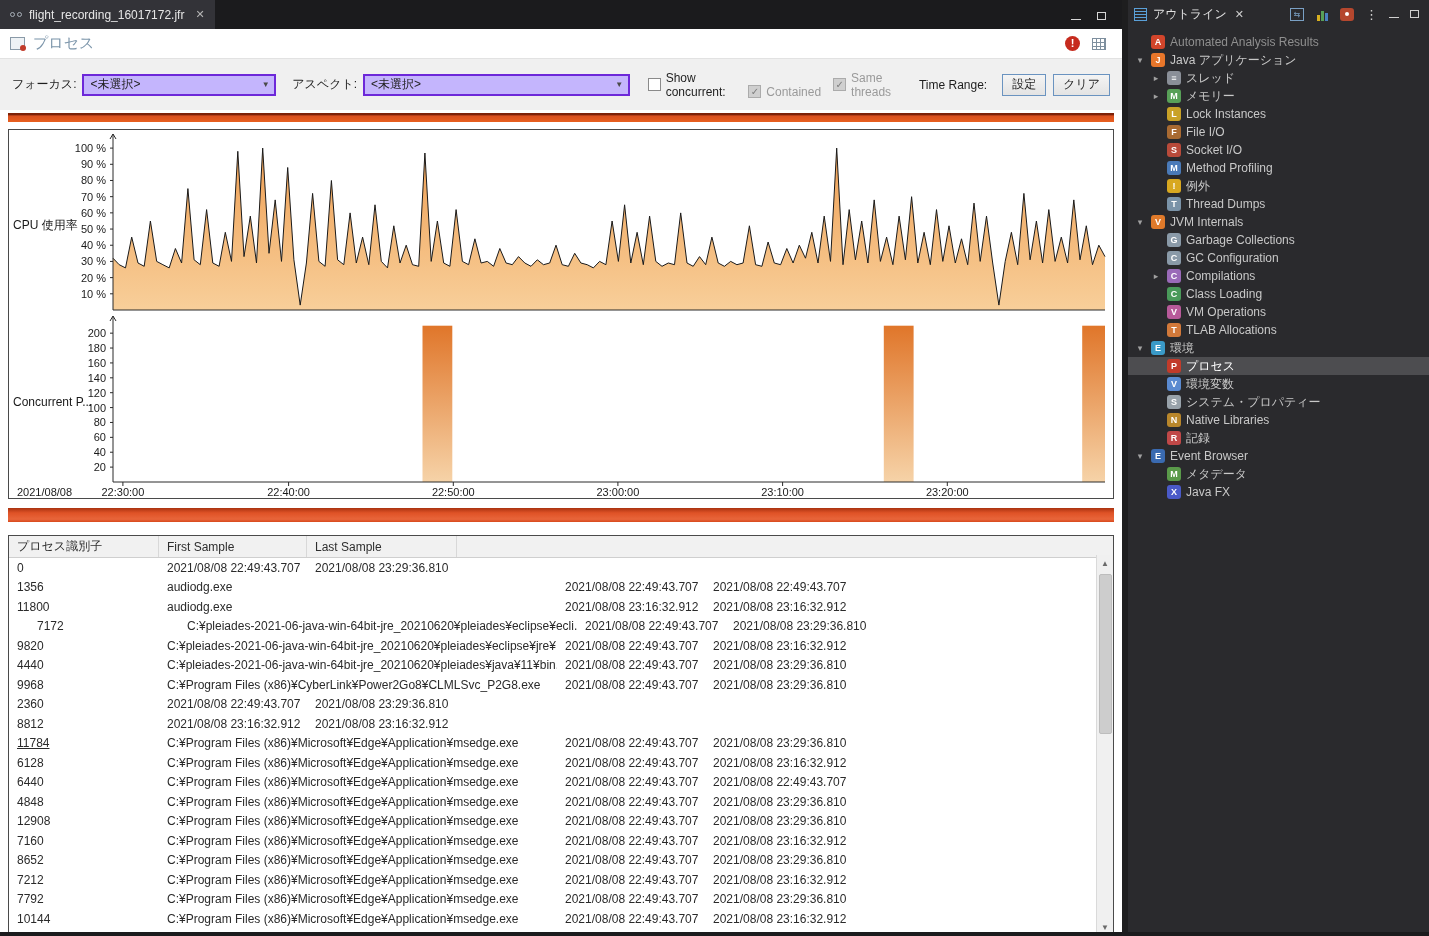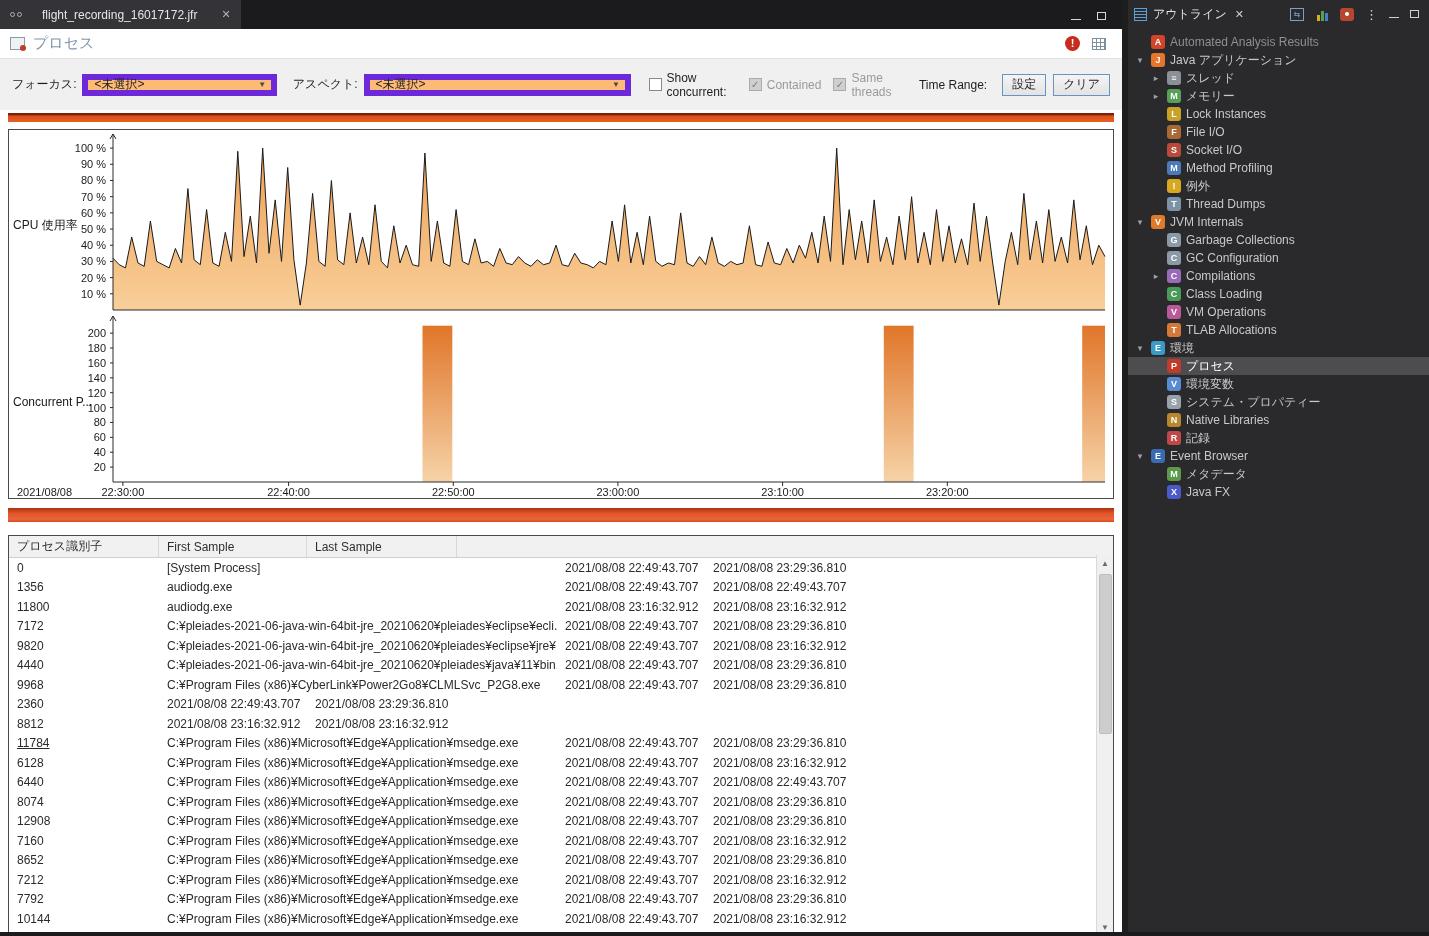--- a/index.html
+++ b/index.html
@@ -3,21 +3,21 @@
 <meta charset="utf-8">
 <style>
   *{box-sizing:border-box;margin:0;padding:0}
   html,body{width:1429px;height:936px;overflow:hidden;background:#1b1b1d;
     font-family:"Liberation Sans","DejaVu Sans",sans-serif;}
   .app{position:relative;width:1429px;height:936px;display:flex}
 
   
   .editor{width:1122px;height:936px;display:flex;flex-direction:column;background:#fff}
   .tabbar{height:29px;background:#1b1b1d;display:flex;align-items:center;flex:none}
-  .tab{height:29px;background:#333338;display:flex;align-items:center;padding:0 10px;color:#e6e6e6;font-size:12px;gap:20px}
+  .tab{height:29px;background:#333338;display:flex;align-items:center;padding:0 10px;color:#e6e6e6;font-size:12px;gap:7px}
   .jfr-icon{display:flex;gap:2px;align-items:center}
   .jfr-icon i{width:5px;height:5px;border:1px solid #a8b0b8;border-radius:50%;display:block}
   .tab-close{color:#b5b5b5;font-size:11px;margin-left:4px;cursor:pointer}
   .tabbar-sp{flex:1}
   .winbtns{display:flex;align-items:center;gap:16px;padding:0 16px;color:#d6d6d6}
   .min-glyph{display:inline-block;width:10px;height:7px;border-bottom:1px solid currentColor}
   .restore-glyph{position:relative;display:inline-block;width:9px;height:8px;border:1px solid currentColor;background:#1b1b1d}
   .restore-glyph::before{content:"";position:absolute;left:2px;top:-4px;width:9px;height:8px;border:1px solid currentColor;z-index:-1}
   .sb .restore-glyph{background:#2a2a2d}
 
@@ -27,21 +27,21 @@
   .page-title{color:#7d96ab;font-size:15px;margin-left:8px}
   .ph-right{margin-left:auto;display:flex;align-items:center;gap:12px;padding-right:6px}
   .err-badge{width:15px;height:15px;border-radius:50%;background:#c62b1e;color:#fff;font-size:11px;font-weight:bold;text-align:center;line-height:15px}
   .grid-icon{width:14px;height:12px;border:1px solid #7e8f9e;
     background:repeating-linear-gradient(to right,transparent 0 3px,#7e8f9e 3px 4px),
                repeating-linear-gradient(to bottom,transparent 0 3px,#7e8f9e 3px 4px)}
 
   .filter-bar{height:52px;background:#f0f0f0;border-top:1px solid #e2e2e2;display:flex;align-items:center;
     padding:0 12px;font-size:12px;color:#1e1e1e;flex:none}
   .flabel{margin-right:6px;white-space:nowrap}
-  .combo{height:22px;background:#fdba74;border:6px solid #6d28d9;display:flex;align-items:center;
+  .combo{height:22px;background:#c4b5fd;border:2px solid #6d28d9;display:flex;align-items:center;
     justify-content:space-between;padding-left:6px;font-size:12px;color:#222}
   .combo1{width:222px;margin-right:16px}
   .combo2{width:306px;margin-right:18px}
   .chev{width:17px;height:20px;display:flex;align-items:center;justify-content:center;color:#4a4a4a;font-size:8px}
   .cb-item{display:flex;align-items:center;margin-right:12px}
   .cb{width:13px;height:13px;border:1px solid #8a8a8a;background:#fff;margin-right:5px;
     font-size:10px;line-height:11px;text-align:center;color:#4a4a4a;flex:none}
   .cb.disabled{background:#cfcfcf;border-color:#ababab;color:#7c7c7c}
   .cb-label.disabled{color:#9a9a9a}
   .tr-label{margin-right:8px;white-space:nowrap}
@@ -141,21 +141,21 @@
       <span class="flabel">フォーカス:</span>
       <div class="combo combo1">
         <span>&lt;未選択&gt;</span>
         <span class="chev">▼</span>
       </div>
       <span class="flabel">アスペクト:</span>
       <div class="combo combo2">
         <span>&lt;未選択&gt;</span>
         <span class="chev">▼</span>
       </div>
-      <span style="display:flex;align-items:center">
+      <span style="display:flex;align-items:flex-end">
           <span class="cb-item">
             <span class="cb"></span>
             <span class="cb-label">Show concurrent:</span>
           </span>
           <span class="cb-item">
             <span class="cb disabled">✓</span>
             <span class="cb-label disabled">Contained</span>
           </span>
           <span class="cb-item">
             <span class="cb disabled">✓</span>
@@ -263,41 +263,40 @@
           <div class="th" style="width: 150px;">
             <span>Last Sample</span>
           </div>
           <div class="th" style="width: 236px;">
             <span></span>
           </div>
         </div>
       <div class="tbody">
           <div class="trow">
             <div class="td" style="width: 150px;">0</div>
-            <div class="td" style="width: 398px;">[System Process]</div>
             <div class="td" style="width: 148px;">2021/08/08 22:49:43.707</div>
             <div class="td" style="width: 150px;">2021/08/08 23:29:36.810</div>
             <div class="td" style="width: 236px;"></div>
           </div>
           <div class="trow">
             <div class="td" style="width: 150px;">1356</div>
             <div class="td" style="width: 398px;">audiodg.exe</div>
             <div class="td" style="width: 148px;">2021/08/08 22:49:43.707</div>
             <div class="td" style="width: 150px;">2021/08/08 22:49:43.707</div>
             <div class="td" style="width: 236px;"></div>
           </div>
           <div class="trow">
             <div class="td" style="width: 150px;">11800</div>
             <div class="td" style="width: 398px;">audiodg.exe</div>
             <div class="td" style="width: 148px;">2021/08/08 23:16:32.912</div>
             <div class="td" style="width: 150px;">2021/08/08 23:16:32.912</div>
             <div class="td" style="width: 236px;"></div>
           </div>
           <div class="trow">
-            <div class="td" style="width: 150px;">7172</div>
+            <div class="td" style="width: 150px; margin-left: 20px;">7172</div>
             <div class="td" style="width: 398px;">C:¥pleiades-2021-06-java-win-64bit-jre_20210620¥pleiades¥eclipse¥ecli...</div>
             <div class="td" style="width: 148px;">2021/08/08 22:49:43.707</div>
             <div class="td" style="width: 150px;">2021/08/08 23:29:36.810</div>
             <div class="td" style="width: 236px;"></div>
           </div>
           <div class="trow">
             <div class="td" style="width: 150px;">9820</div>
             <div class="td" style="width: 398px;">C:¥pleiades-2021-06-java-win-64bit-jre_20210620¥pleiades¥eclipse¥jre¥...</div>
             <div class="td" style="width: 148px;">2021/08/08 22:49:43.707</div>
             <div class="td" style="width: 150px;">2021/08/08 23:16:32.912</div>
@@ -344,21 +343,21 @@
             <div class="td" style="width: 236px;"></div>
           </div>
           <div class="trow">
             <div class="td" style="width: 150px;">6440</div>
             <div class="td" style="width: 398px;">C:¥Program Files (x86)¥Microsoft¥Edge¥Application¥msedge.exe</div>
             <div class="td" style="width: 148px;">2021/08/08 22:49:43.707</div>
             <div class="td" style="width: 150px;">2021/08/08 22:49:43.707</div>
             <div class="td" style="width: 236px;"></div>
           </div>
           <div class="trow">
-            <div class="td" style="width: 150px;">8074</div>
+            <div class="td" style="width: 150px;">4848</div>
             <div class="td" style="width: 398px;">C:¥Program Files (x86)¥Microsoft¥Edge¥Application¥msedge.exe</div>
             <div class="td" style="width: 148px;">2021/08/08 22:49:43.707</div>
             <div class="td" style="width: 150px;">2021/08/08 23:29:36.810</div>
             <div class="td" style="width: 236px;"></div>
           </div>
           <div class="trow">
             <div class="td" style="width: 150px;">12908</div>
             <div class="td" style="width: 398px;">C:¥Program Files (x86)¥Microsoft¥Edge¥Application¥msedge.exe</div>
             <div class="td" style="width: 148px;">2021/08/08 22:49:43.707</div>
             <div class="td" style="width: 150px;">2021/08/08 23:29:36.810</div>

